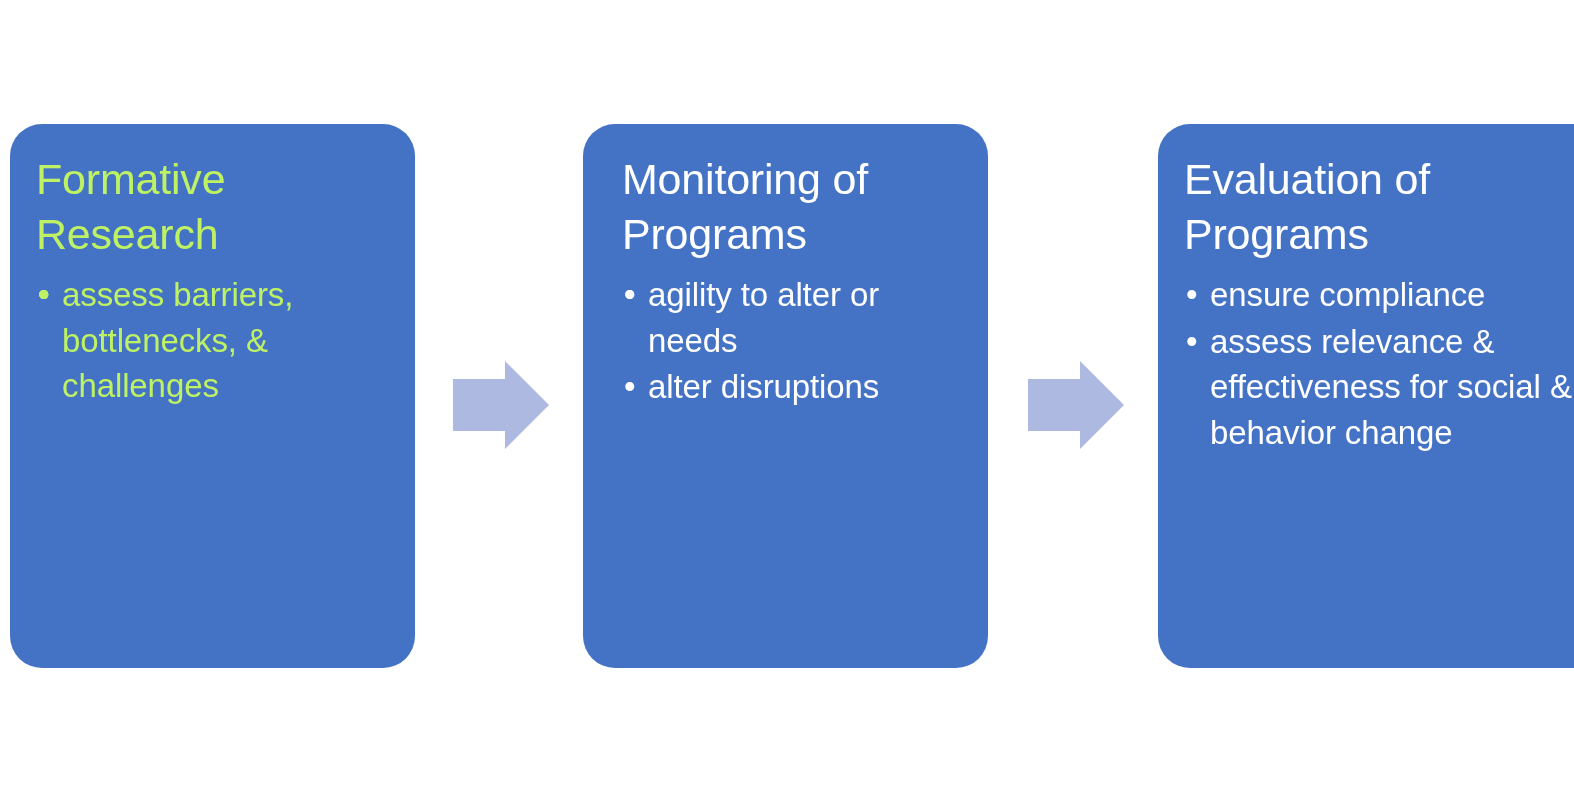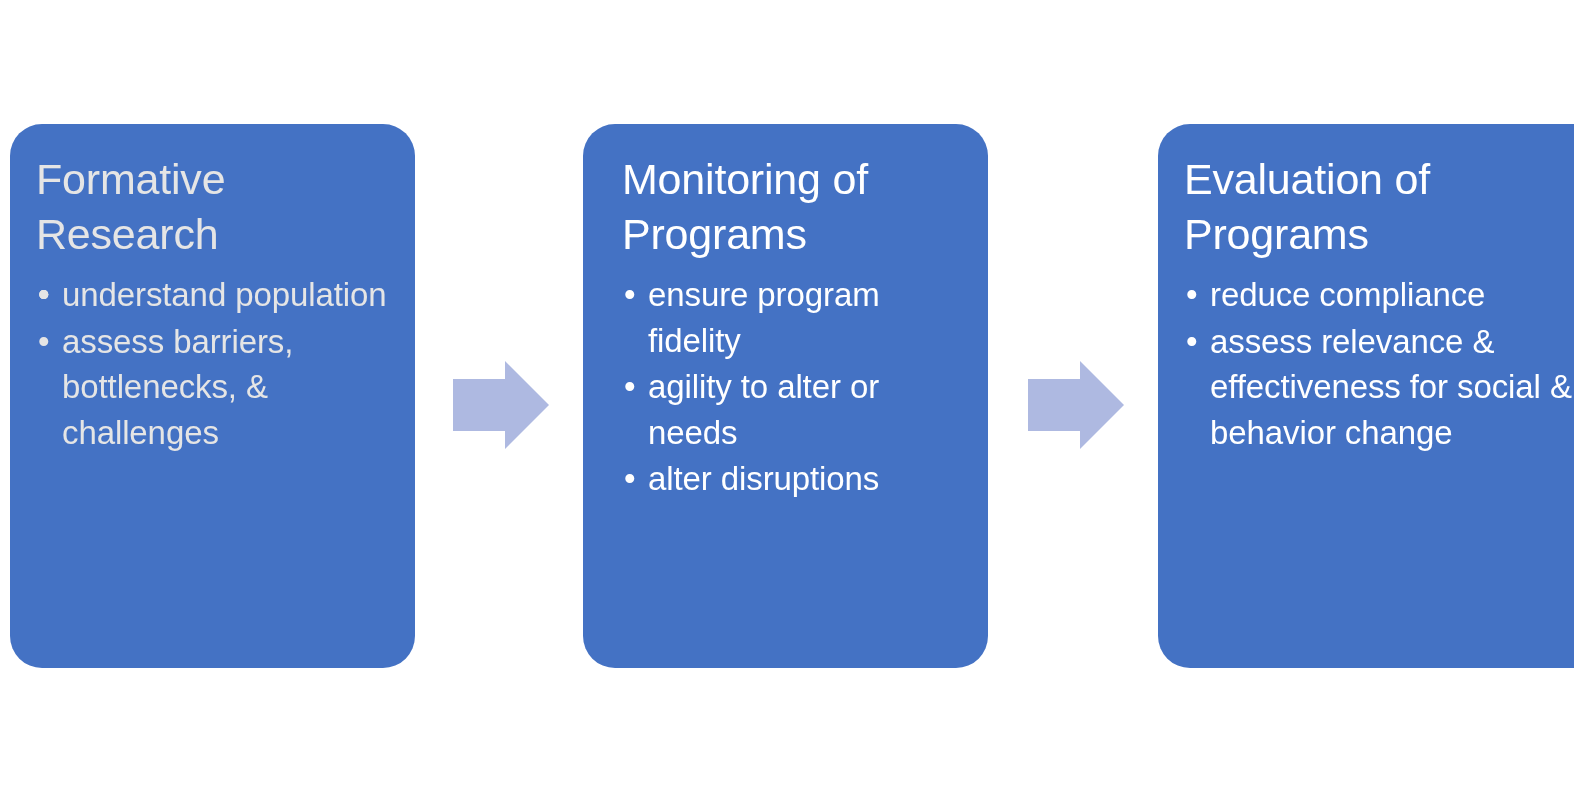--- a/index.html
+++ b/index.html
@@ -76,54 +76,52 @@
   }
   .arrow-1 { left: 453px; }
   .arrow-2 { left: 1028px; }
   .arrow svg { display: block; width: 100%; height: 100%; }
 </style>
 </head>
 <body>
 
 <div id="stage" style="background: rgb(255, 255, 255);">
 
-  <div class="node node-1" style="background: rgb(68, 114, 196); color: #e5e5e5;">
+  <div class="node node-1" style="background: rgb(68, 114, 196); color: #bef264;">
     <div class="node-title">Formative
 Research</div>
     <ul class="bullets">
       <li>
         <span class="bullet-glyph">•</span>
       </li>
       <li>
         <span class="bullet-glyph">•</span>
       </li>
       <li>
         <span class="bullet-glyph">•</span>
-        <span>understand population</span>
       </li>
       <li>
         <span class="bullet-glyph">•</span>
         <span>assess barriers, bottlenecks, &amp; challenges</span>
       </li>
     </ul>
   </div>
 
   <div class="arrow arrow-1">
     <svg viewBox="0 0 96 88" preserveAspectRatio="none" aria-hidden="true">
       <polygon points="0,18 52,18 52,0 96,44 52,88 52,70 0,70" fill="#AEB9E1"></polygon>
     </svg>
   </div>
 
   <div class="node node-2" style="background: rgb(68, 114, 196); color: rgb(255, 255, 255);">
     <div class="node-title">Monitoring of
 Programs</div>
     <ul class="bullets">
       <li>
         <span class="bullet-glyph">•</span>
-        <span>ensure program fidelity</span>
       </li>
       <li>
         <span class="bullet-glyph">•</span>
         <span>agility to alter or needs</span>
       </li>
       <li>
         <span class="bullet-glyph">•</span>
         <span>alter disruptions</span>
       </li>
     </ul>
@@ -134,21 +132,21 @@
       <polygon points="0,18 52,18 52,0 96,44 52,88 52,70 0,70" fill="#AEB9E1"></polygon>
     </svg>
   </div>
 
   <div class="node node-3" style="background: rgb(68, 114, 196); color: rgb(255, 255, 255);">
     <div class="node-title">Evaluation of
 Programs</div>
     <ul class="bullets">
       <li>
         <span class="bullet-glyph">•</span>
-        <span>reduce compliance</span>
+        <span>ensure compliance</span>
       </li>
       <li>
         <span class="bullet-glyph">•</span>
         <span>assess relevance &amp; effectiveness for social &amp; behavior change</span>
       </li>
     </ul>
   </div>
 
 </div>
 

